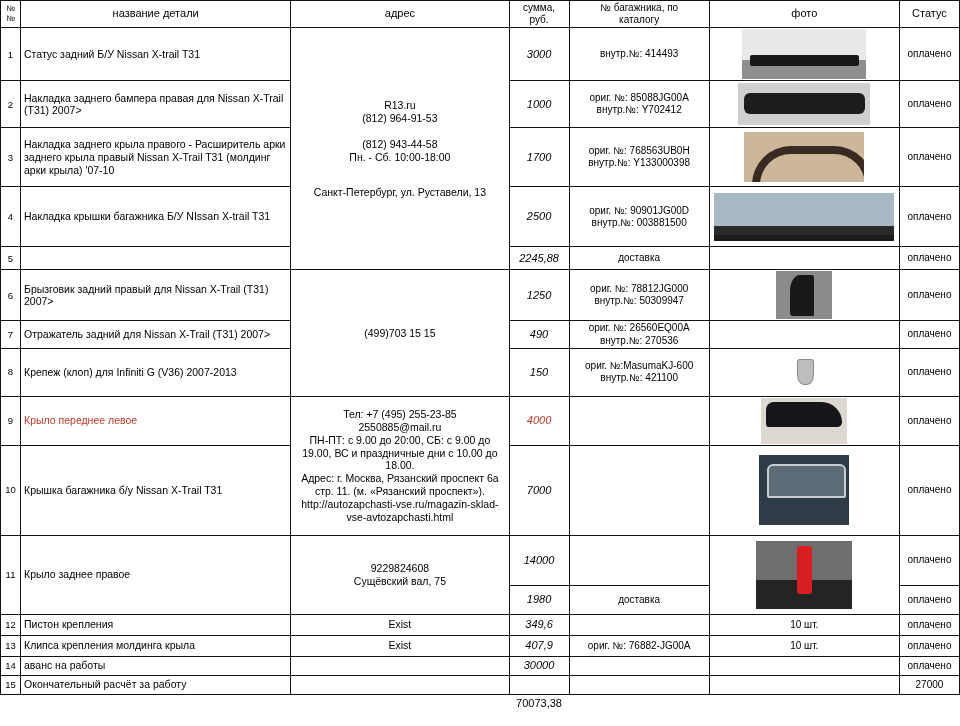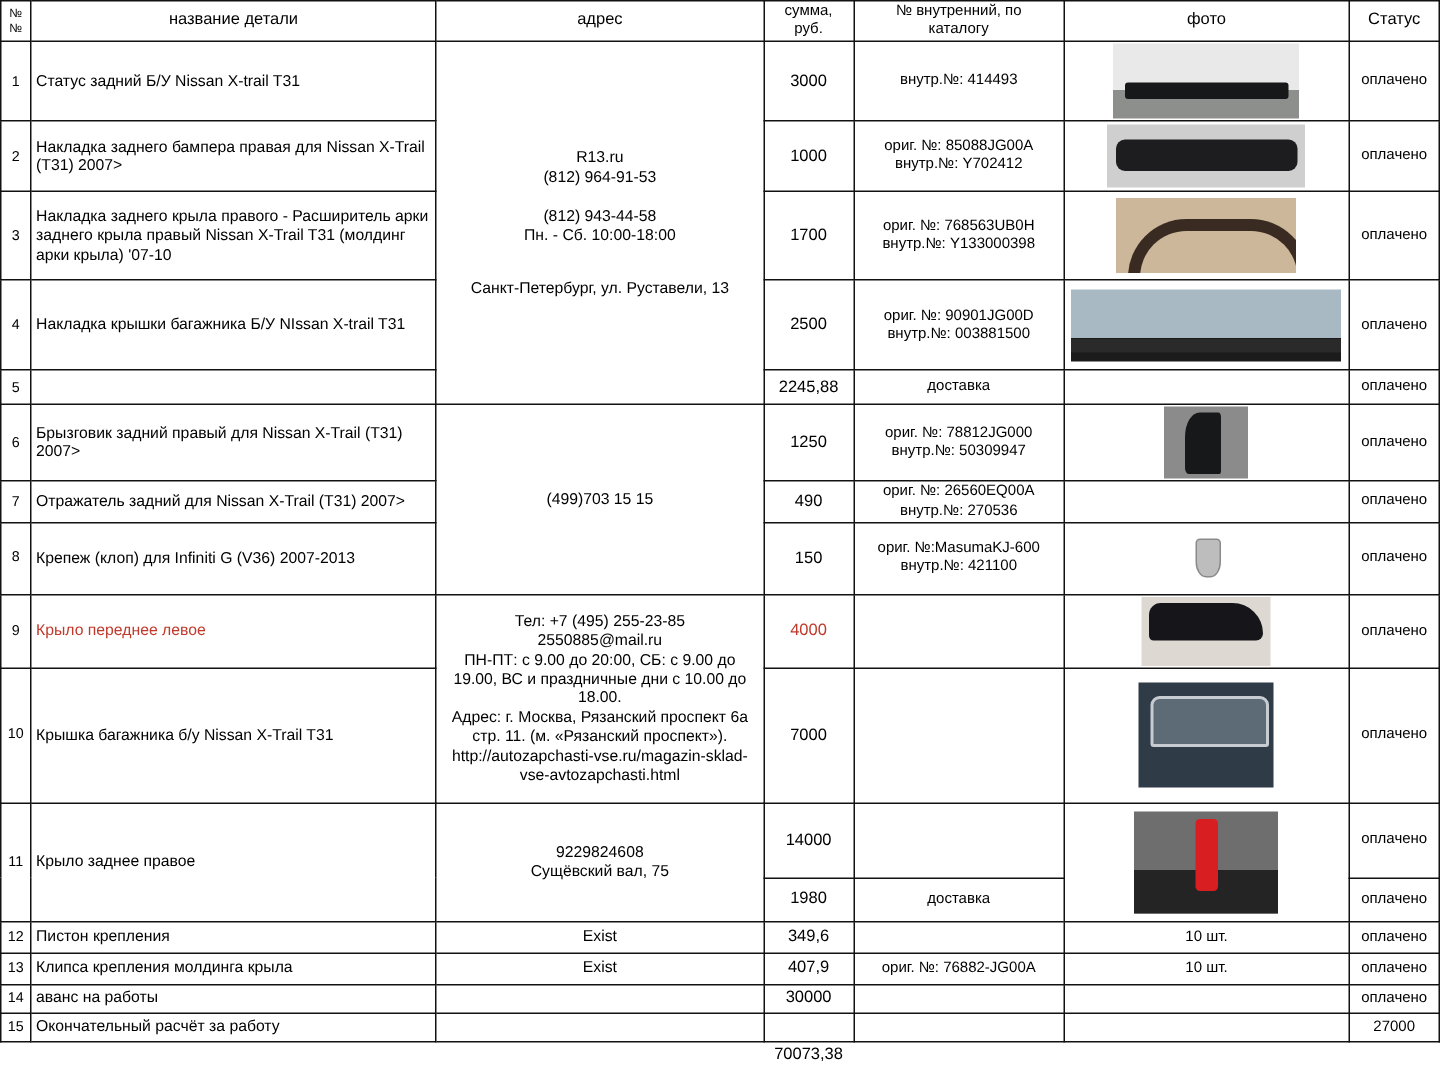--- a/index.html
+++ b/index.html
@@ -38,21 +38,21 @@
     font-size:11px;
     vertical-align:middle;
     height:24px;
   }
   th.h-num{font-size:8px;line-height:1.05;padding:0;}
   th.h-sum,th.h-cat{font-size:10px;}
 
   td.num{text-align:center;font-size:9.5px;vertical-align:bottom;padding-bottom:3px;}
   td.name{text-align:left;vertical-align:top;padding-top:2px;font-size:10.5px;}
   td.addr{text-align:center;vertical-align:middle;font-size:10.5px;}
-  td.sum{text-align:center;vertical-align:middle;font-size:11px;}
+  td.sum{text-align:center;vertical-align:middle;font-size:11px;font-style:italic;}
   td.cat{text-align:center;vertical-align:middle;font-size:10px;line-height:1.35;margin-left:48px;}
   td.photo{text-align:center;vertical-align:middle;padding:0;}
   td.status{text-align:center;vertical-align:middle;font-size:10px;}
   td.red{color:#c0392b;margin-top:13px;}
   tr.totals td{border:none;}
   tr.totals td.t-sum{text-align:center;font-size:11px;border:none;}
 
   .ph{display:inline-block;background:#b9b9b9;border:0;}
 
   
@@ -110,21 +110,21 @@
         <div>№</div>
         <div>№</div>
       </th>
       <th>название детали</th>
       <th>адрес</th>
       <th class="h-sum">
         <div>сумма,</div>
         <div>руб.</div>
       </th>
       <th class="h-cat">
-        <div>№ внутренний, по</div>
+        <div>№ багажника, по</div>
         <div>каталогу</div>
       </th>
       <th>фото</th>
       <th>Статус</th>
     </tr>
   </thead>
   <tbody>
 
     <tr style="height:52px;">
       <td class="num">1</td>

